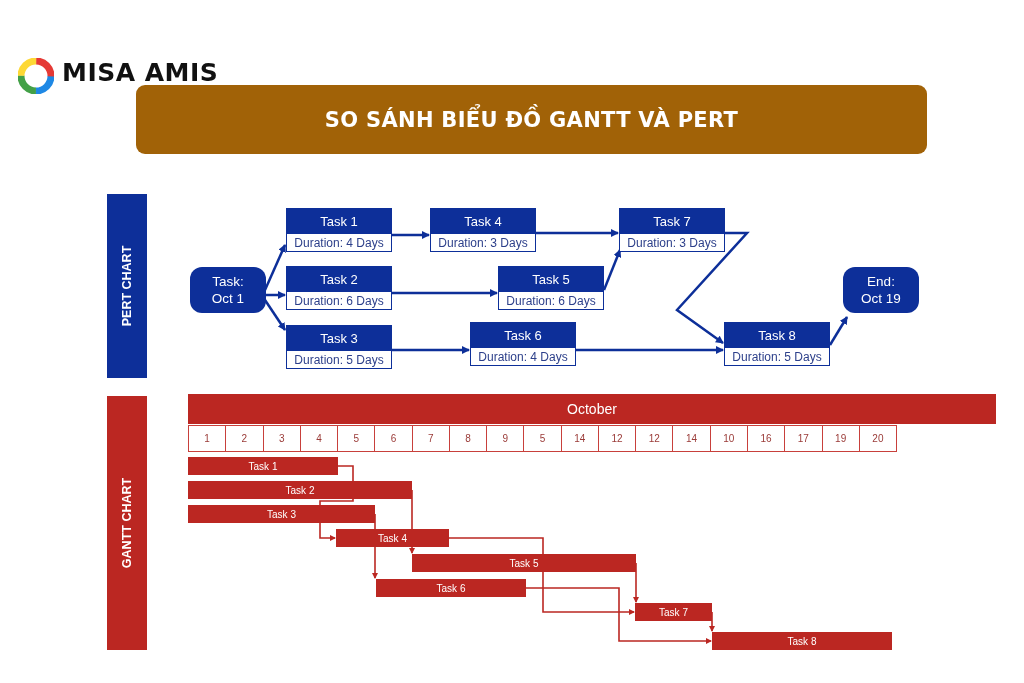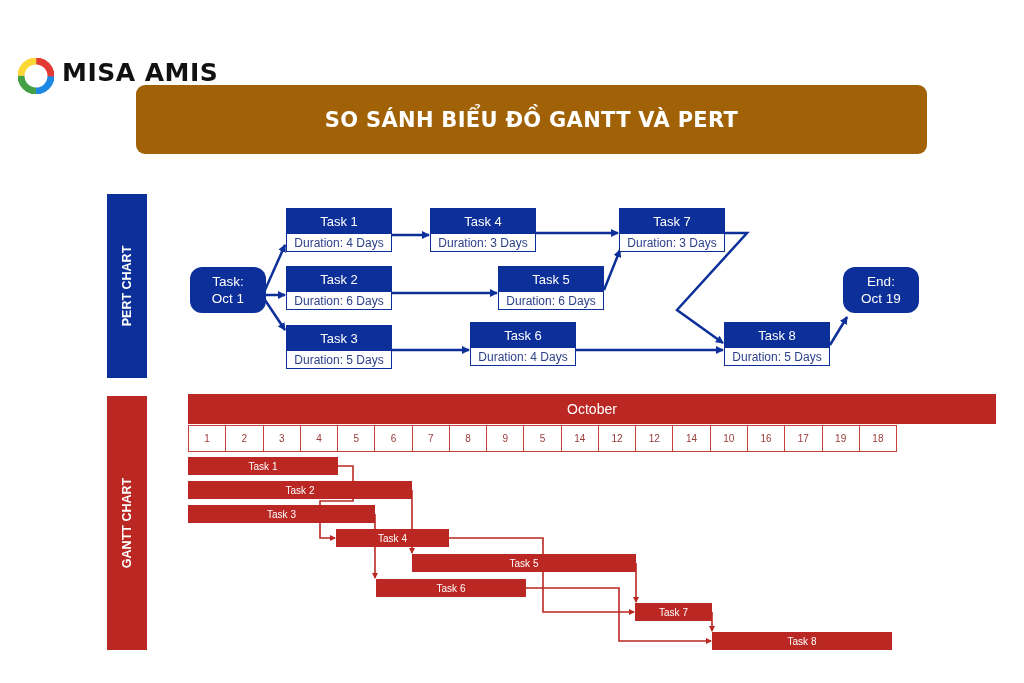--- a/index.html
+++ b/index.html
@@ -138,21 +138,21 @@
   <div class="day-cell">9</div>
   <div class="day-cell">5</div>
   <div class="day-cell">14</div>
   <div class="day-cell">12</div>
   <div class="day-cell">12</div>
   <div class="day-cell">14</div>
   <div class="day-cell">10</div>
   <div class="day-cell">16</div>
   <div class="day-cell">17</div>
   <div class="day-cell">19</div>
-  <div class="day-cell">18</div>
+  <div class="day-cell">20</div>
 </div>
 
 <svg class="layer" width="1024" height="683">
   <defs>
     <marker id="ar" markerWidth="6" markerHeight="6" refX="5" refY="3" orient="auto" markerUnits="userSpaceOnUse">
       <path d="M0,0 L6,3 L0,6 z" fill="#bb2722"></path>
     </marker>
   </defs>
   <g stroke="#bb2722" stroke-width="1.6" fill="none">
     <polyline points="338,466 353,466 353,501 320,501 320,538 335,538" marker-end="url(#ar)"></polyline>

